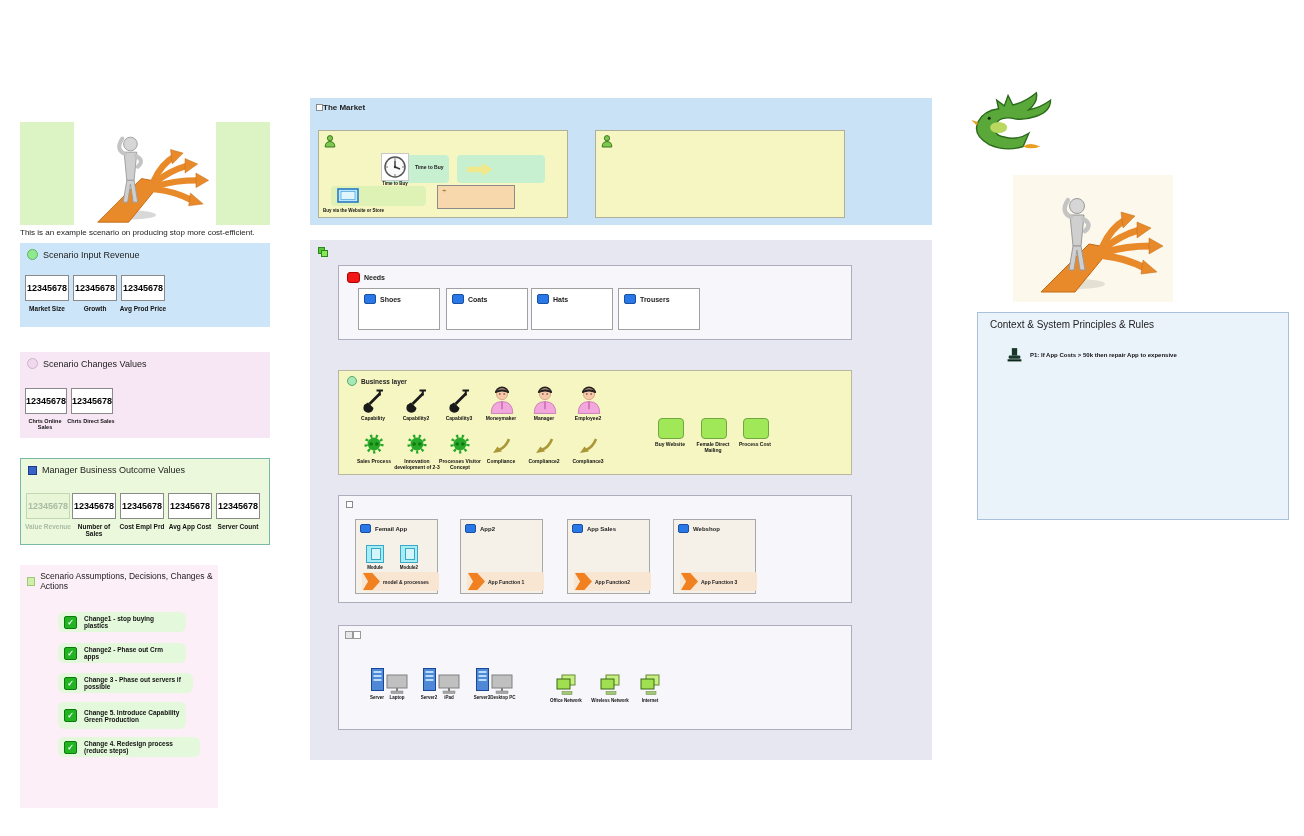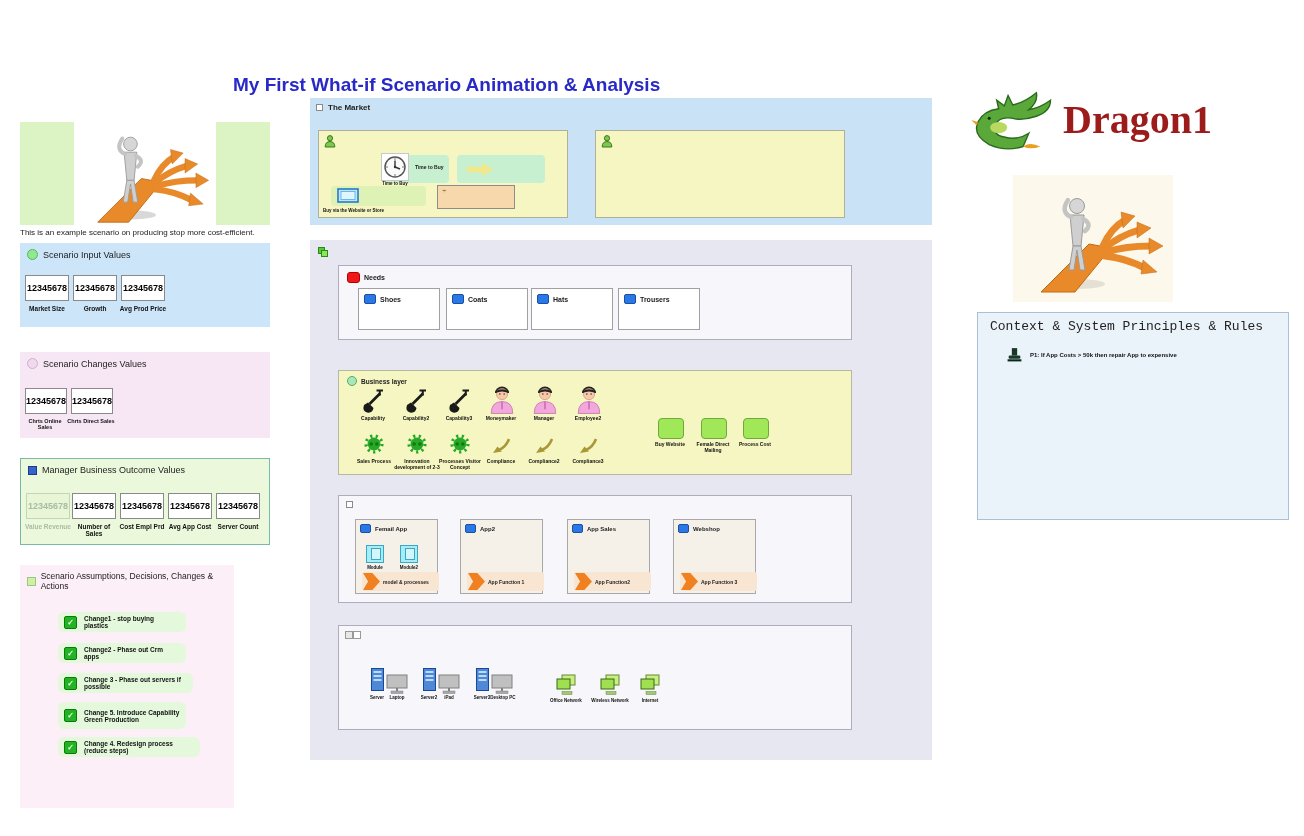--- a/index.html
+++ b/index.html
@@ -35,21 +35,20 @@
   .modico{width:18px;height:18px;background:#a8ecf4;border:1.5px solid #38a8c8;box-sizing:border-box;position:absolute;}
   .modico:before{content:"";position:absolute;left:4px;top:2px;right:2px;bottom:2px;border:1px solid #38a8c8;background:#d2f6fa;}
   .title{font:bold 19px "Liberation Sans",sans-serif;}
   .brandtext{font:40px "Liberation Serif",serif;font-weight:bold;}
 </style>
 </head>
 <body>
 
 <div id="stage">
 
-  <div class="abs title" style="left:233px;top:74px;color:#2929c8;">My First What-if Scenario Animation &amp; Analysis</div>
 
   <div class="panel" style="left:20px;top:122px;width:250px;height:103px;background:#dcf3c4;">
     <div class="abs" style="left:54px;top:0;width:142px;height:103px;background:#fff;"></div>
     <svg class="abs" style="left:45px;top:2px;" width="160" height="100" viewBox="0 0 160 110">
       <ellipse cx="66" cy="100" rx="26" ry="5" fill="#d8d8d8"></ellipse>
       <path d="M28 108 L62 108 L98 64 L76 60 Z" fill="#e8892a" stroke="#c06a14" stroke-width="1"></path>
       <g stroke="#e8892a" stroke-width="7" fill="none" stroke-linecap="round">
         <path d="M90 62 Q98 44 112 36"></path>
         <path d="M92 64 Q106 52 126 46"></path>
         <path d="M94 68 Q112 62 138 62"></path>
@@ -68,21 +67,21 @@
         <path d="M58 33 Q47 28 55 16" stroke="#c4c4c4" stroke-width="4.5" fill="none" stroke-linecap="round"></path>
         <path d="M70 35 Q80 40 72 47" stroke="#c4c4c4" stroke-width="4.5" fill="none" stroke-linecap="round"></path>
       </g>
     </svg>
   </div>
   <div class="abs" style="left:20px;top:228px;font-size:8px;color:#222;">This is an example scenario on producing stop more cost-efficient.</div>
 
   <div class="panel" style="left:20px;top:243px;width:250px;height:84px;background:#cde5f8;">
     <div class="phead">
       <span class="dot" style="background:#90e890;border:1px solid #58b858;"></span>
-      <span>Scenario Input Values</span>
+      <span>Scenario Input Revenue</span>
     </div>
     <input class="valbox" style="left: 5px; top: 32px;" readonly="" value="12345678">
     <input class="valbox" style="left: 53px; top: 32px;" readonly="" value="12345678">
     <input class="valbox" style="left: 101px; top: 32px;" readonly="" value="12345678">
     <div class="vlabel" style="left:3px;top:62px;">Market Size</div>
     <div class="vlabel" style="left:51px;top:62px;">Growth</div>
     <div class="vlabel" style="left:99px;top:62px;">Avg Prod Price</div>
   </div>
 
   <div class="panel" style="left:20px;top:352px;width:250px;height:86px;background:#f7e7f5;">
@@ -106,21 +105,21 @@
     <input class="valbox" style="left: 99px; top: 34px;" readonly="" value="12345678">
     <input class="valbox" style="left: 147px; top: 34px;" readonly="" value="12345678">
     <input class="valbox" style="left: 195px; top: 34px;" readonly="" value="12345678">
     <div class="vlabel" style="left:3px;top:64px;color:#a8bca4;">Value Revenue</div>
     <div class="vlabel" style="left:49px;top:64px;">Number of Sales</div>
     <div class="vlabel" style="left:97px;top:64px;">Cost Empl Prd</div>
     <div class="vlabel" style="left:145px;top:64px;">Avg App Cost</div>
     <div class="vlabel" style="left:193px;top:64px;">Server Count</div>
   </div>
 
-  <div class="panel" style="left:20px;top:565px;width:214px;height:243px;background:#fdeff8;">
+  <div class="panel" style="left:20px;top:565px;width:198px;height:243px;background:#fdeff8;">
     <div class="phead" style="font-size:8.5px;">
       <span class="sq" style="background:#cff0a8;border:1px solid #9cc878;"></span>
       <span>Scenario Assumptions, Decisions, Changes &amp; Actions</span>
     </div>
     <div class="pill" style="left:38px;top:47px;width:128px;height:20px;gap:7px;">
       <span class="checkico">✓</span>
       <span class="tinybold">Change1 - stop buying plastics</span>
     </div>
     <div class="pill" style="left:38px;top:78px;width:128px;height:20px;gap:7px;">
       <span class="checkico">✓</span>
@@ -134,21 +133,21 @@
       <span class="checkico">✓</span>
       <span class="tinybold">Change 5. Introduce Capability Green Production</span>
     </div>
     <div class="pill" style="left:38px;top:172px;width:142px;height:20px;gap:7px;">
       <span class="checkico">✓</span>
       <span class="tinybold">Change 4. Redesign process (reduce steps)</span>
     </div>
   </div>
 
   <div class="panel" style="left:310px;top:98px;width:622px;height:127px;background:#c9e2f5;">
-    <div class="abs" style="left:6px;top:5px;display:flex;align-items:center;gap:5px;">
+    <div class="abs" style="left:6px;top:5px;display:flex;align-items:center;">
       <span class="cbx"></span>
       <span style="font:bold 8px 'Liberation Sans',sans-serif;">The Market</span>
     </div>
 
     <div class="ybox" style="left:8px;top:32px;width:250px;height:88px;">
       <svg class="abs" style="left:5px;top:4px;" width="12" height="13" viewBox="0 0 12 13">
         <circle cx="6" cy="3.2" r="2.6" fill="#7ec850" stroke="#3a7a1a"></circle>
         <path d="M1.2 12 Q1.2 6.6 6 6.6 Q10.8 6.6 10.8 12 Z" fill="#7ec850" stroke="#3a7a1a"></path>
       </svg>
 
@@ -456,21 +455,20 @@
   </div>
 
   <div class="abs" style="left:970px;top:88px;width:260px;height:70px;">
     <svg class="abs" style="left:0;top:0;" width="95" height="66" viewBox="0 0 100 70">
       <path d="M20 60 Q2 50 8 36 Q14 24 30 22 L28 13 L36 19 L40 8 L45 18 Q58 15 70 5 Q72 15 62 23 Q74 21 85 13 Q85 25 70 30 Q55 35 44 32 Q30 30 26 40 Q24 50 36 52 Q50 56 62 48 L56 62 Q38 68 20 60 Z" fill="#5aa83a" stroke="#2a6a1a" stroke-width="1.5"></path>
       <ellipse cx="30" cy="42" rx="9" ry="6" fill="#b8d860"></ellipse>
       <circle cx="20" cy="32" r="1.6" fill="#102a08"></circle>
       <path d="M8 36 L1 34 L7 40 Z" fill="#e8a020"></path>
       <path d="M56 62 Q64 66 74 62 Q66 58 60 60 Z" fill="#e8a020"></path>
     </svg>
-    <span class="brandtext abs" style="left:93px;top:8px;color:#9c1c1c;">Dragon1</span>
   </div>
 
   <div class="abs" style="left:1013px;top:175px;width:160px;height:127px;background:#fdf8ec;">
     <svg class="abs" style="left:0;top:8px;" width="160" height="112" viewBox="0 0 160 110">
       <ellipse cx="66" cy="100" rx="26" ry="5" fill="#e4e0d4"></ellipse>
       <path d="M28 108 L62 108 L98 64 L76 60 Z" fill="#e8892a" stroke="#c06a14" stroke-width="1"></path>
       <g stroke="#e8892a" stroke-width="7" fill="none" stroke-linecap="round">
         <path d="M90 62 Q98 44 112 36"></path>
         <path d="M92 64 Q106 52 126 46"></path>
         <path d="M94 68 Q112 62 138 62"></path>
@@ -486,21 +484,21 @@
         <circle cx="64" cy="22" r="7.5" fill="#d6d6d6" stroke="#9a9a9a"></circle>
         <path d="M57 31 L71 31 L68 62 L60 62 Z" fill="#cfcfcf" stroke="#9a9a9a"></path>
         <path d="M60 62 L56 86 L61 86 L64 66 L67 86 L72 86 L68 62 Z" fill="#cfcfcf" stroke="#9a9a9a"></path>
         <path d="M58 33 Q47 28 55 16" stroke="#c4c4c4" stroke-width="4.5" fill="none" stroke-linecap="round"></path>
         <path d="M70 35 Q80 40 72 47" stroke="#c4c4c4" stroke-width="4.5" fill="none" stroke-linecap="round"></path>
       </g>
     </svg>
   </div>
 
   <div class="panel" style="left:977px;top:312px;width:312px;height:208px;background:#eaf2fa;border:1px solid #a8c0d8;">
-    <div class="abs" style="left:12px;top:6px;font-size:13px;color:#222;font-family:Liberation Mono, monospace;">Context &amp; System Principles &amp; Rules</div>
+    <div class="abs" style="left:12px;top:6px;font-size:10px;color:#222;">Context &amp; System Principles &amp; Rules</div>
     <svg class="abs" style="left:28px;top:33px;" width="17" height="17" viewBox="0 0 16 16">
       <rect x="5.5" y="2" width="5" height="7" fill="#1a3828"></rect>
       <rect x="2.5" y="9" width="11" height="3" rx="1" fill="#1a3828"></rect>
       <rect x="1.5" y="12.5" width="13" height="2" fill="#0a2818"></rect>
     </svg>
     <div class="abs tinybold" style="left:52px;top:39px;font-size:6px;">P1: If App Costs &gt; 50k then repair App to expensive</div>
   </div>
 
 </div>
 

